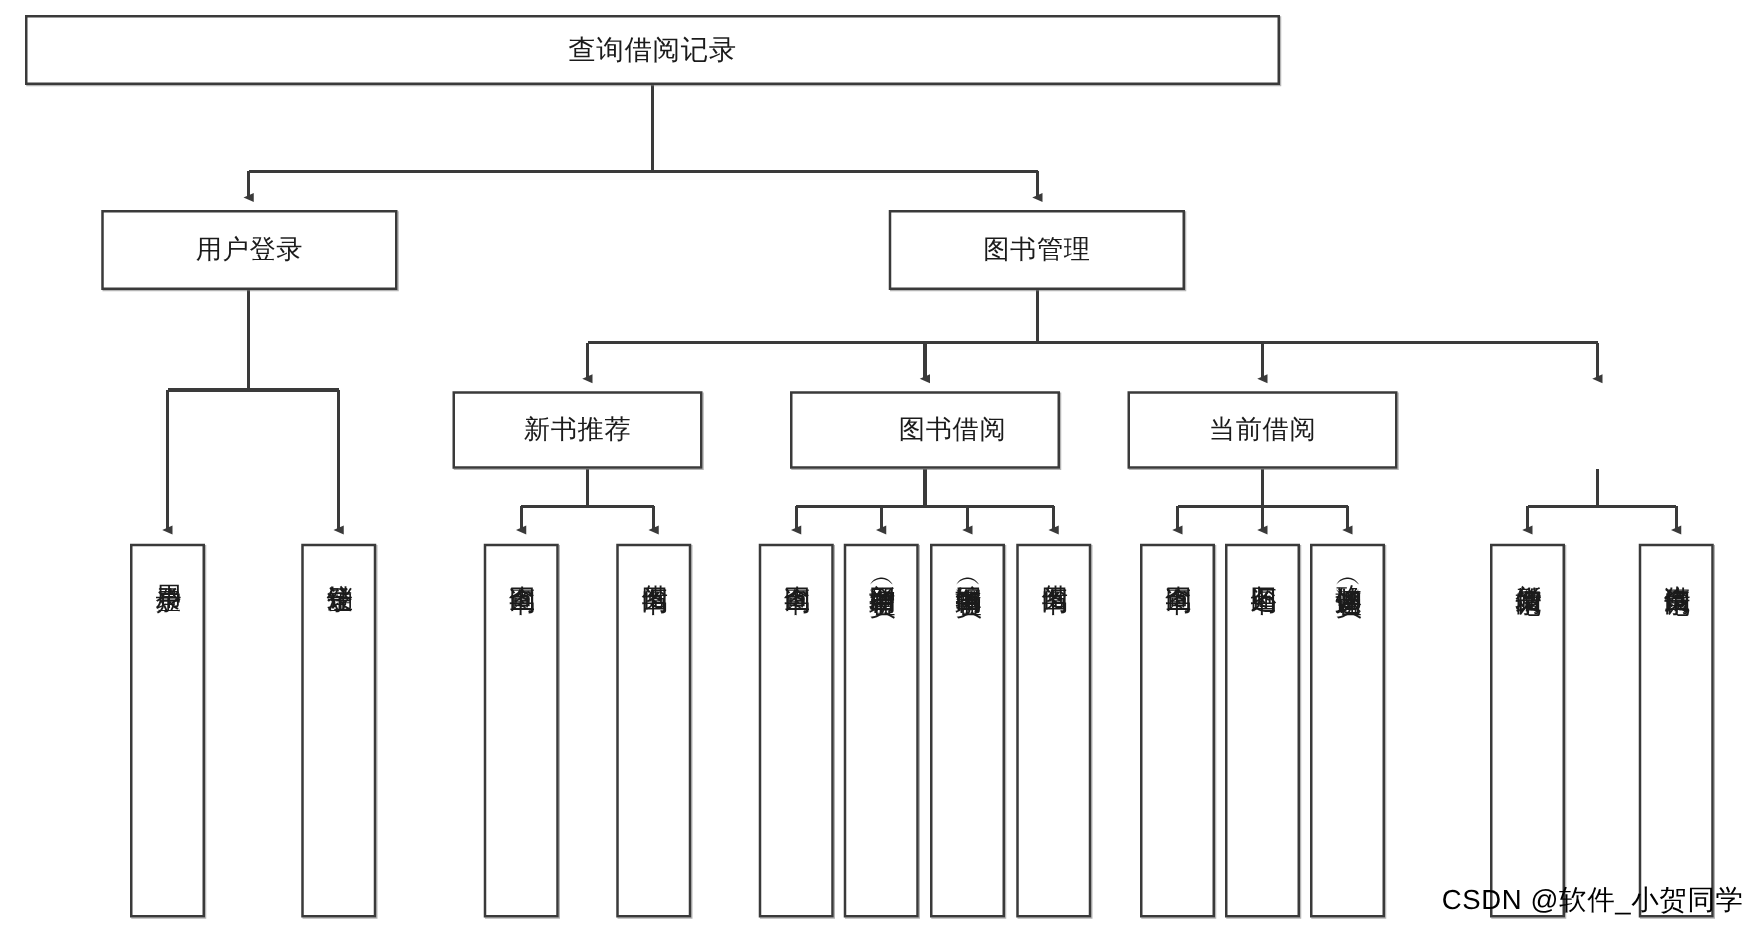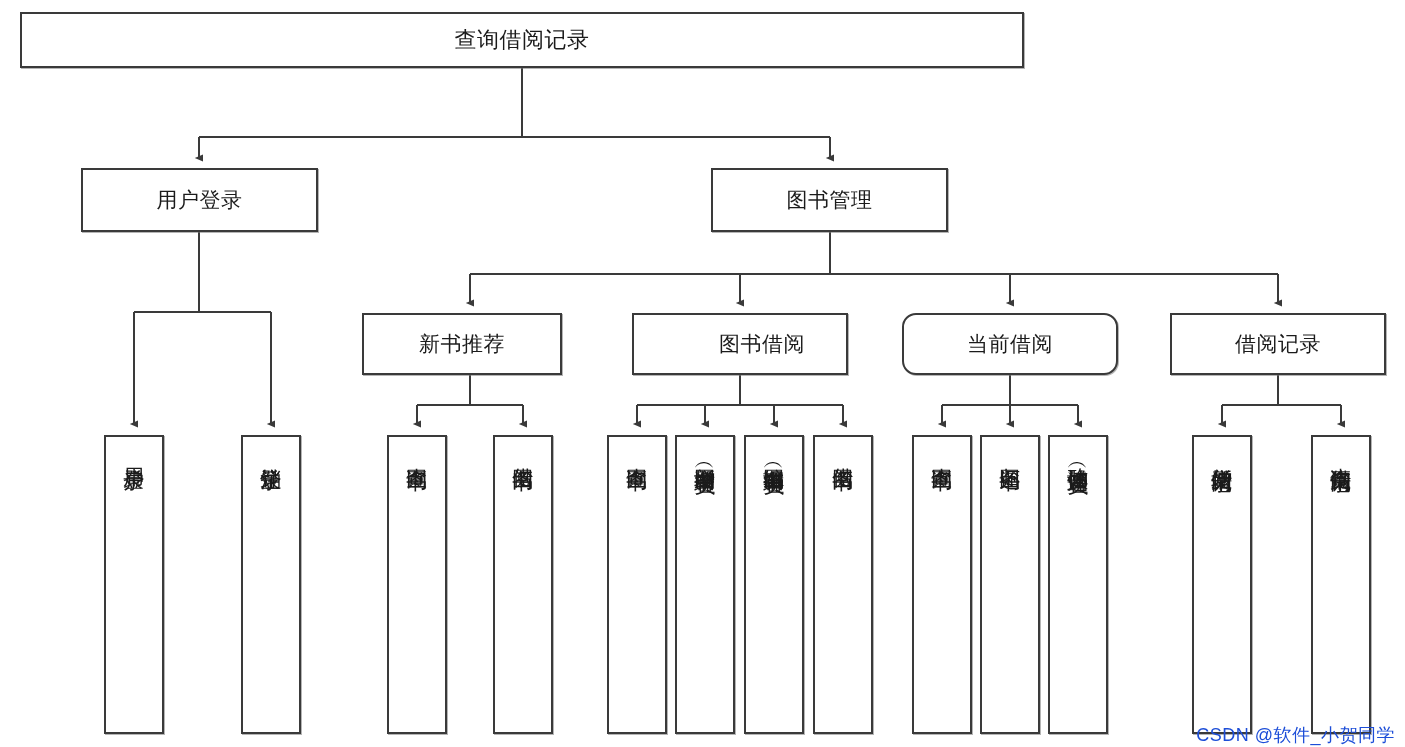--- a/index.html
+++ b/index.html
@@ -57,23 +57,23 @@
     text-orientation: upright;
     font-size: 21px;
     line-height: 1.32;
     letter-spacing: 1px;
     white-space: normal;
     max-height: 272px;
   }
   #watermark {
     position: absolute;
     right: 10px;
-    bottom: 0;
-    font-size: 18px;
-    color: #1d4ed8;
+    bottom: 12px;
+    font-size: 22px;
+    color: #000000;
     letter-spacing: 0.5px;
     white-space: nowrap;
     pointer-events: none;
   }
 </style>
 </head>
 <body>
 
 <div id="diagram-root">
 
@@ -137,25 +137,22 @@
   <div class="node-box level-two" style="left:711px; top:168px; width:237px; height:64px;align-items:center;">
     <span class="node-label">图书管理</span>
   </div>
 
   <div class="node-box level-three" style="left:362px; top:313px; width:200px; height:62px;">
     <span class="node-label">新书推荐</span>
   </div>
   <div class="node-box level-three" style="left:632px; top:313px; width:216px; height:62px;padding-left:44px;">
     <span class="node-label">图书借阅</span>
   </div>
-  <div class="node-box level-three" style="left:902px; top:313px; width:216px; height:62px;border-radius:14px;">
+  <div class="node-box level-three" style="left:902px; top:313px; width:216px; height:62px;">
     <span class="node-label">当前借阅</span>
-  </div>
-  <div class="node-box level-three" style="left:1170px; top:313px; width:216px; height:62px;">
-    <span class="node-label">借阅记录</span>
   </div>
 
   <div class="node-box leaf" style="left:104px; top:435px; width:60px; height:299px;">
     <span class="node-label">用户登录</span>
   </div>
   <div class="node-box leaf" style="left:241px; top:435px; width:60px; height:299px;">
     <span class="node-label">注销登录</span>
   </div>
 
   <div class="node-box leaf" style="left:387px; top:435px; width:60px; height:299px;">

